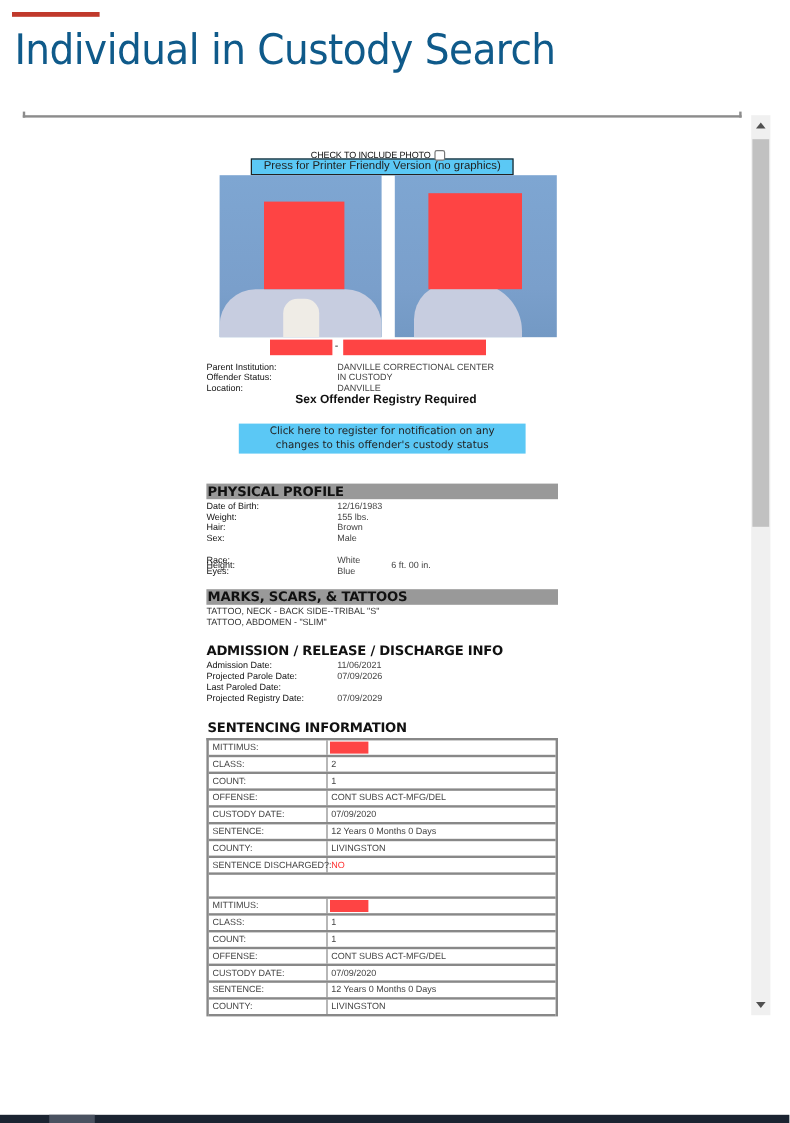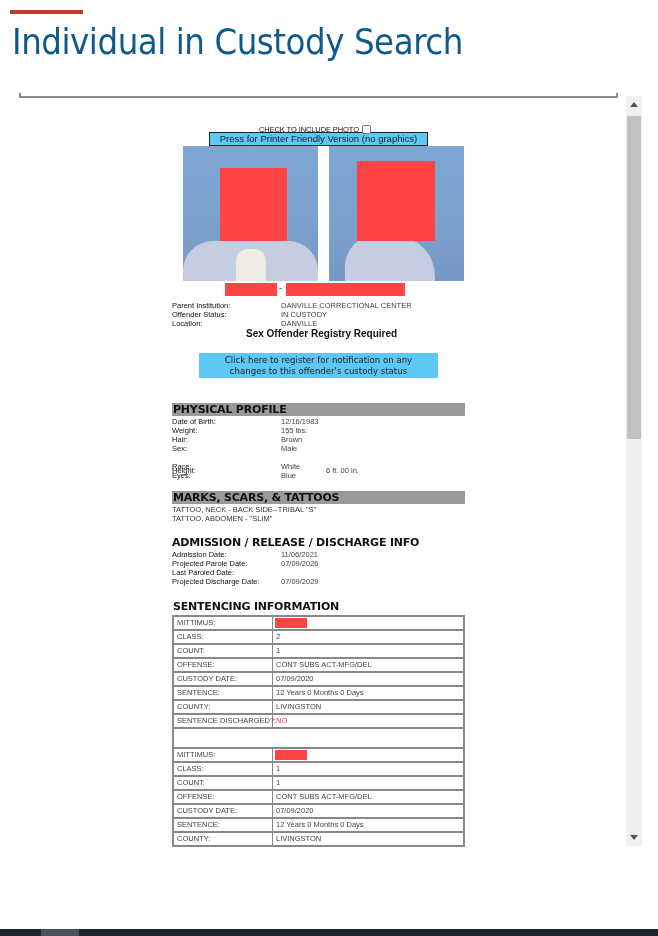--- a/index.html
+++ b/index.html
@@ -157,21 +157,21 @@
 </div>
 <div class="kv" style="left:172px;top:559px;">
   <span class="k">Projected Parole Date:</span>
   <span class="v">07/09/2026</span>
 </div>
 <div class="kv" style="left:172px;top:568px;">
   <span class="k">Last Paroled Date:</span>
   <span class="v"></span>
 </div>
 <div class="kv" style="left:172px;top:577px;">
-  <span class="k">Projected Discharge Date:</span>
+  <span class="k">Projected Registry Date:</span>
   <span class="v">07/09/2029</span>
 </div>
 
 <div class="section-head" style="top:600px;left:173px;">SENTENCING INFORMATION</div>
 
 <div class="sent-table">
   <div class="sent-row">
     <div class="c1">MITTIMUS:</div>
     <div class="c2">
         <span class="mitt-redact"></span>

